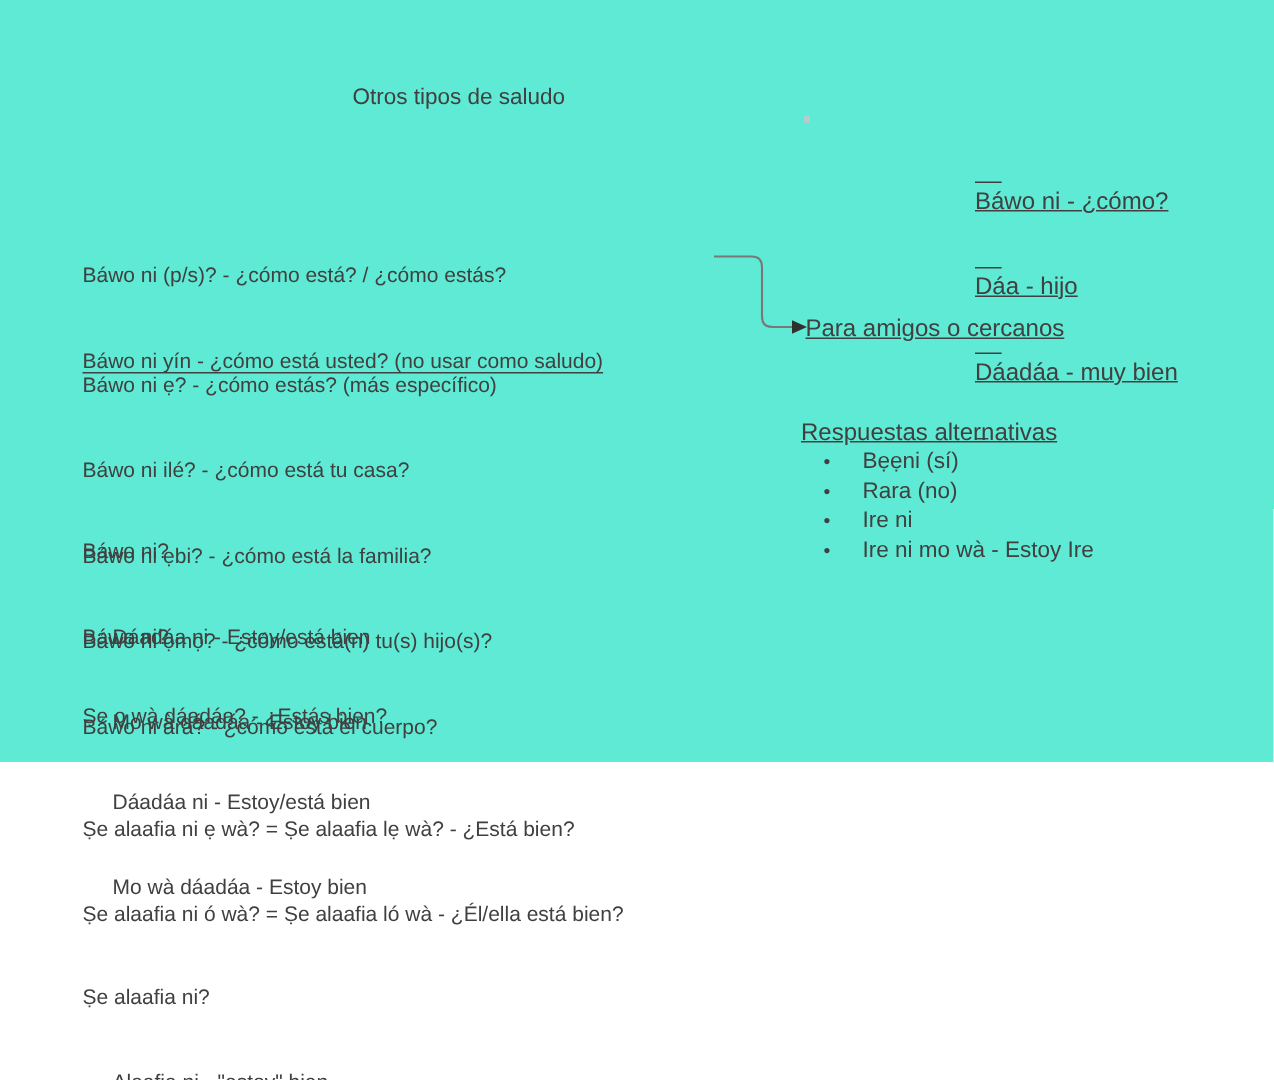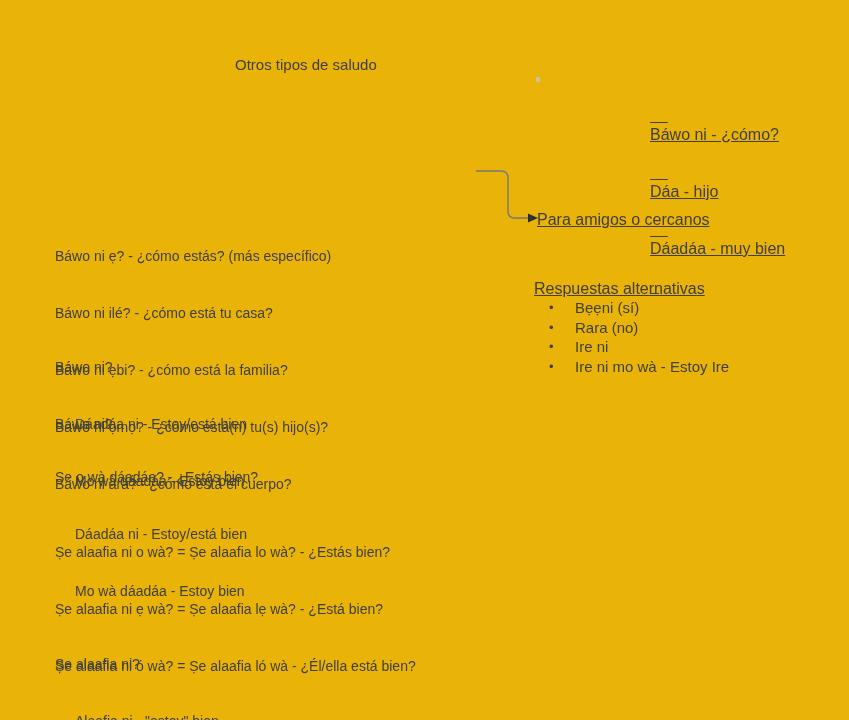--- a/index.html
+++ b/index.html
@@ -8,22 +8,22 @@
     background: #ffffff;
     width: 849px;
     height: 720px;
     overflow: hidden;
     font-family: "Liberation Sans", "DejaVu Sans", sans-serif;
     color: #404040;
   }
   .canvas {
     position: relative;
     width: 849px;
-    height: 720px;
-    background: #eab308;
+    height: 508px;
+    background: #5eead4;
   }
   .abs { position: absolute; }
   .title {
     font-size: 15px;
     line-height: 19px;
     white-space: pre;
   }
   .block {
     font-size: 14px;
     line-height: 19px;
@@ -70,20 +70,24 @@
   <div class="abs title" style="left:235px; top:55px;">Otros tipos de saludo</div>
 
   <div class="abs stray-mark" style="left:536px; top:77px;"></div>
 
   <div class="abs right-text" style="left:650px; top:87px;">
     <div>Báwo ni - ¿cómo?</div>
     <div>Dáa - hijo</div>
     <div>Dáadáa - muy bien</div>
   </div>
 
+  <div class="abs block" style="left:55px; top:136px;">
+    <div>Báwo ni (p/s)? - ¿cómo está? / ¿cómo estás?</div>
+    <div class="underline">Báwo ni yín - ¿cómo está usted? (no usar como saludo)</div>
+  </div>
 
   <svg class="abs" style="left:470px; top:160px;" width="80" height="70" viewBox="0 0 80 70">
     <path d="M 6 11 H 31 Q 38 11 38 18 V 51 Q 38 58 45 58 H 59" fill="none" stroke-width="1.4" stroke="#787878"></path>
     <polygon points="58,53.5 68,58 58,62.5" fill="#303030"></polygon>
   </svg>
 
   <div class="abs block" style="left:55px; top:209px;">
     <div>Báwo ni ẹ? - ¿cómo estás? (más específico)</div>
     <div>Báwo ni ilé? - ¿cómo está tu casa?</div>
     <div>Báwo ni ẹbi? - ¿cómo está la familia?</div>
@@ -124,21 +128,20 @@
     <div class="indent">Mo wà dáadáa - Estoy bien</div>
   </div>
 
   <div class="abs block" style="left:55px; top:430px;">
     <div>Ṣe o wà dáadáa? - ¿Estás bien?</div>
     <div class="indent">Dáadáa ni - Estoy/está bien</div>
     <div class="indent">Mo wà dáadáa - Estoy bien</div>
   </div>
 
   <div class="abs block" style="left:55px; top:505px;">
-    <div>Ṣe alaafia ni o wà? = Ṣe alaafia lo wà? - ¿Estás bien?</div>
     <div>Ṣe alaafia ni ẹ wà? = Ṣe alaafia lẹ wà? - ¿Está bien?</div>
     <div>Ṣe alaafia ni ó wà? = Ṣe alaafia ló wà - ¿Él/ella está bien?</div>
     
   </div>
 
   <div class="abs block" style="left:55px; top:617px;">
     <div>Ṣe alaafia ni?</div>
     <div class="indent">Alaafia ni - "estoy" bien</div>
   </div>
 

